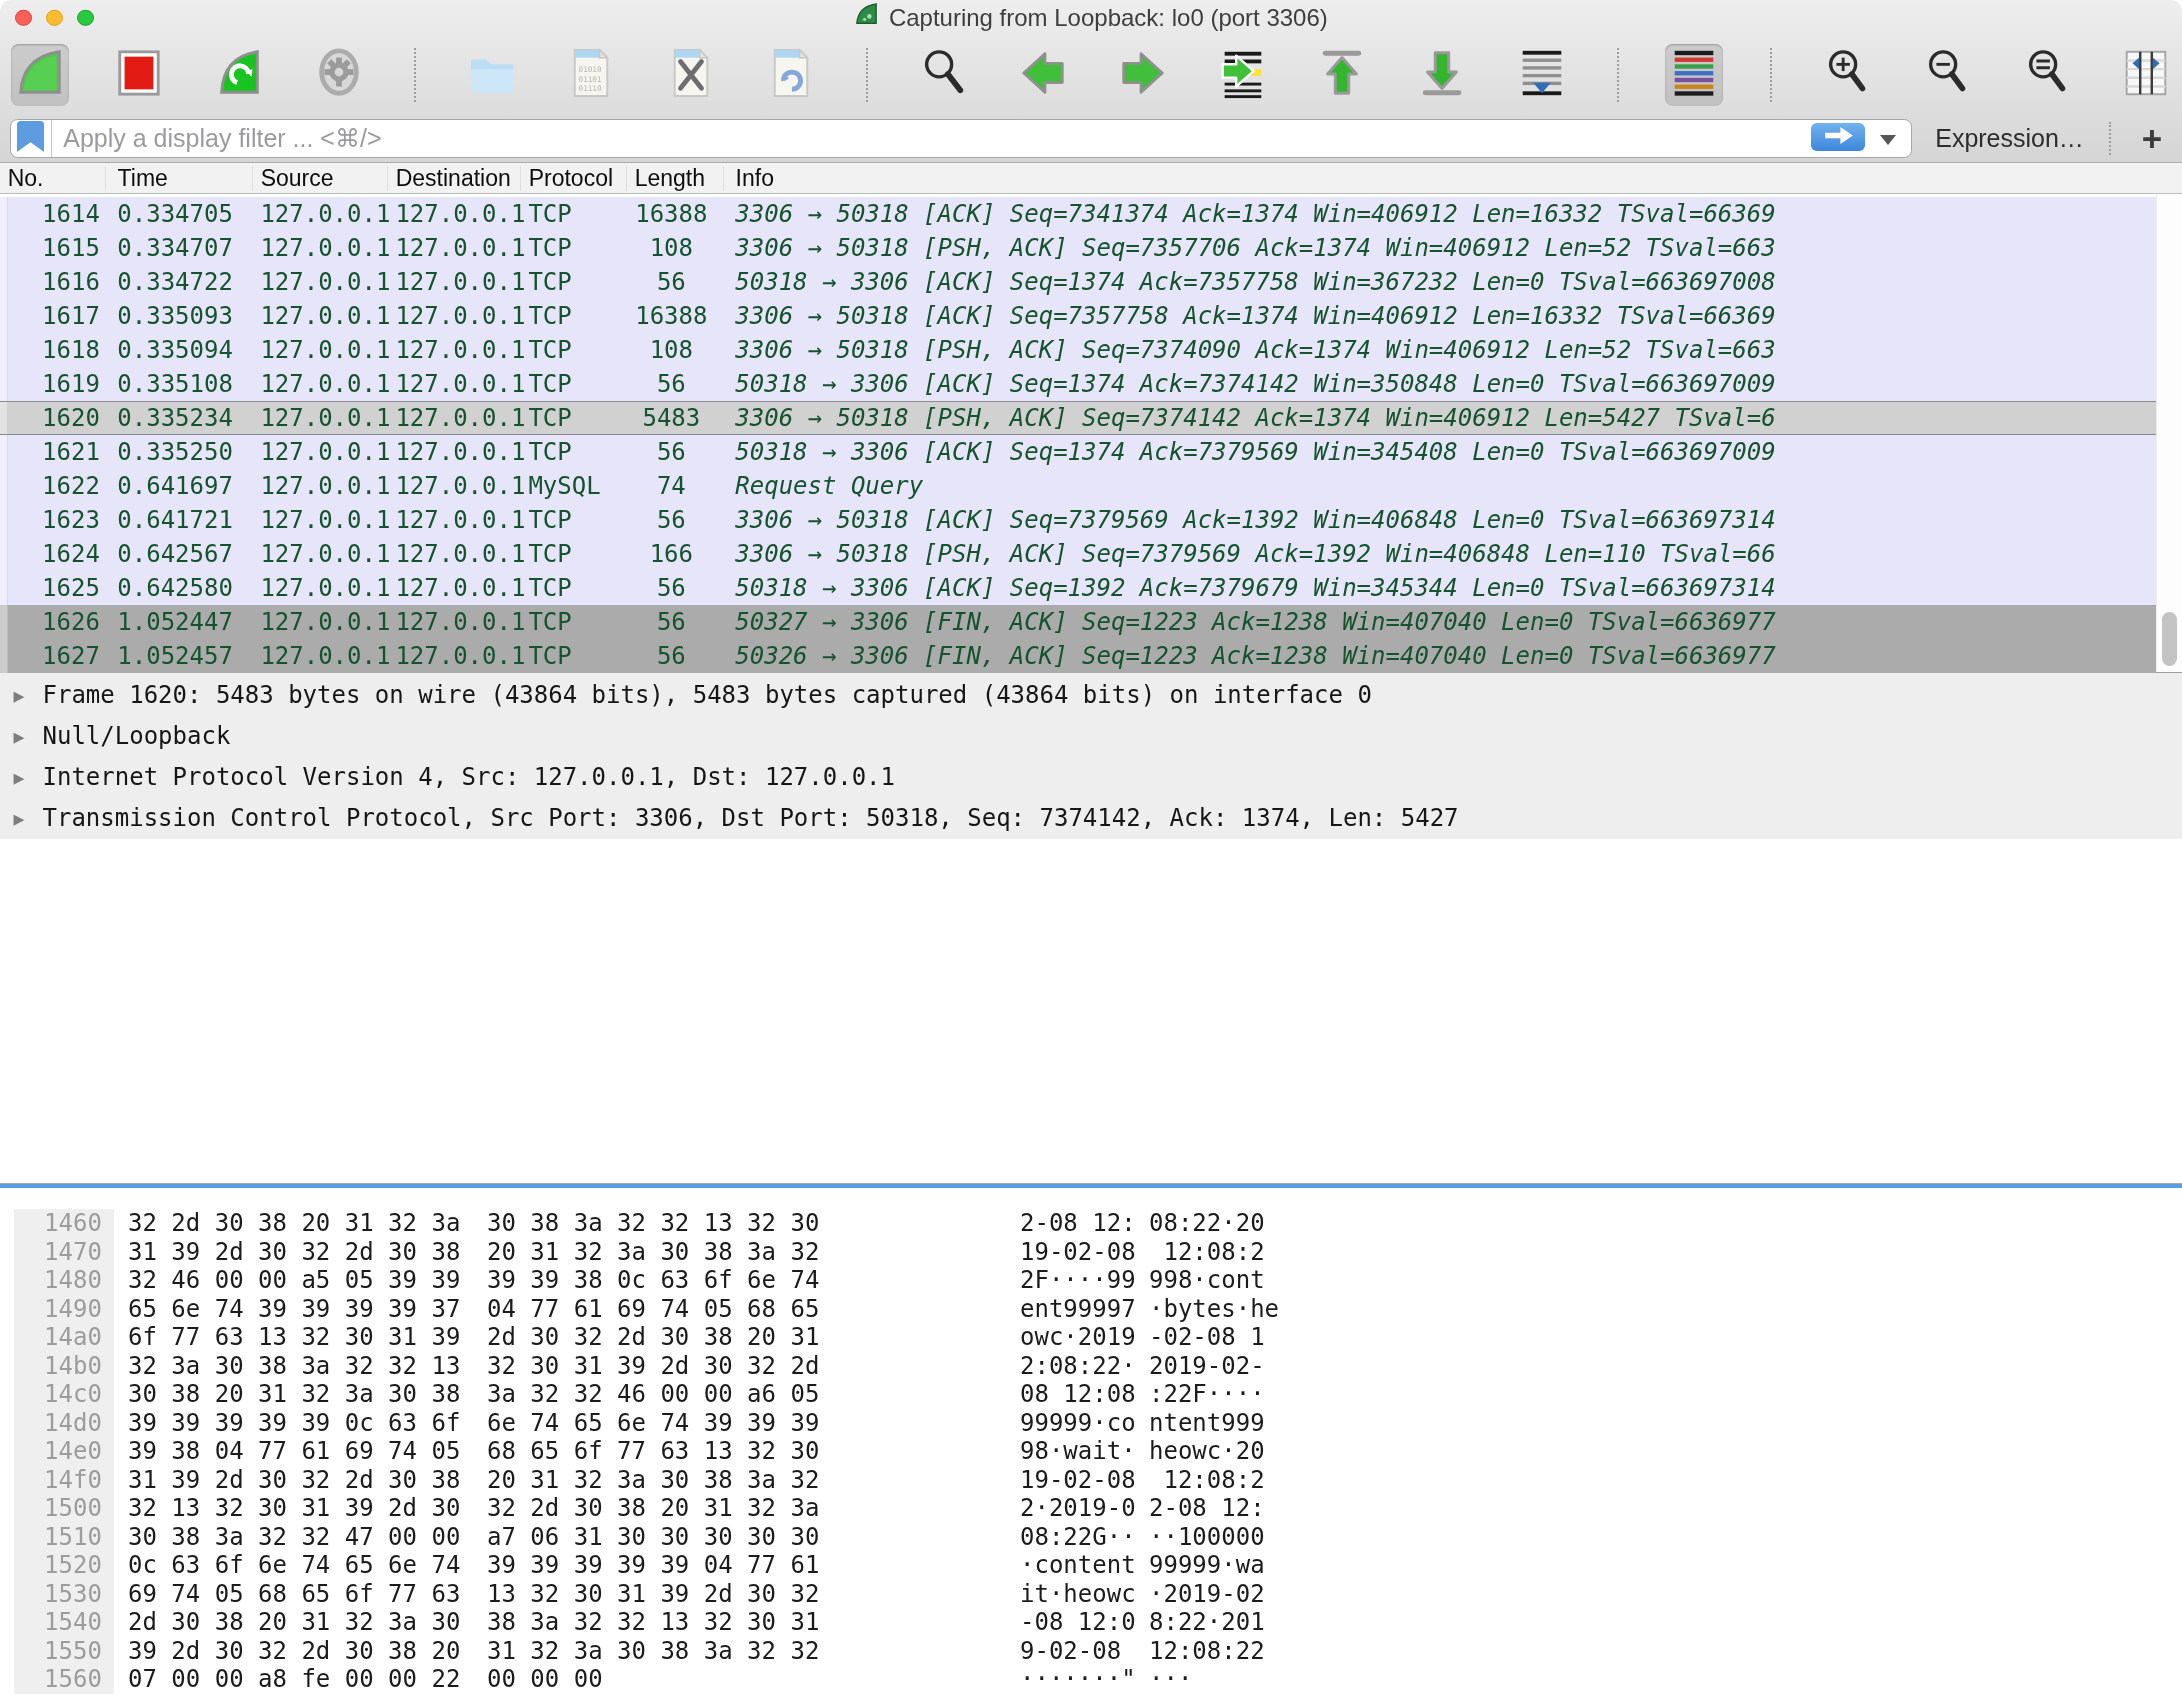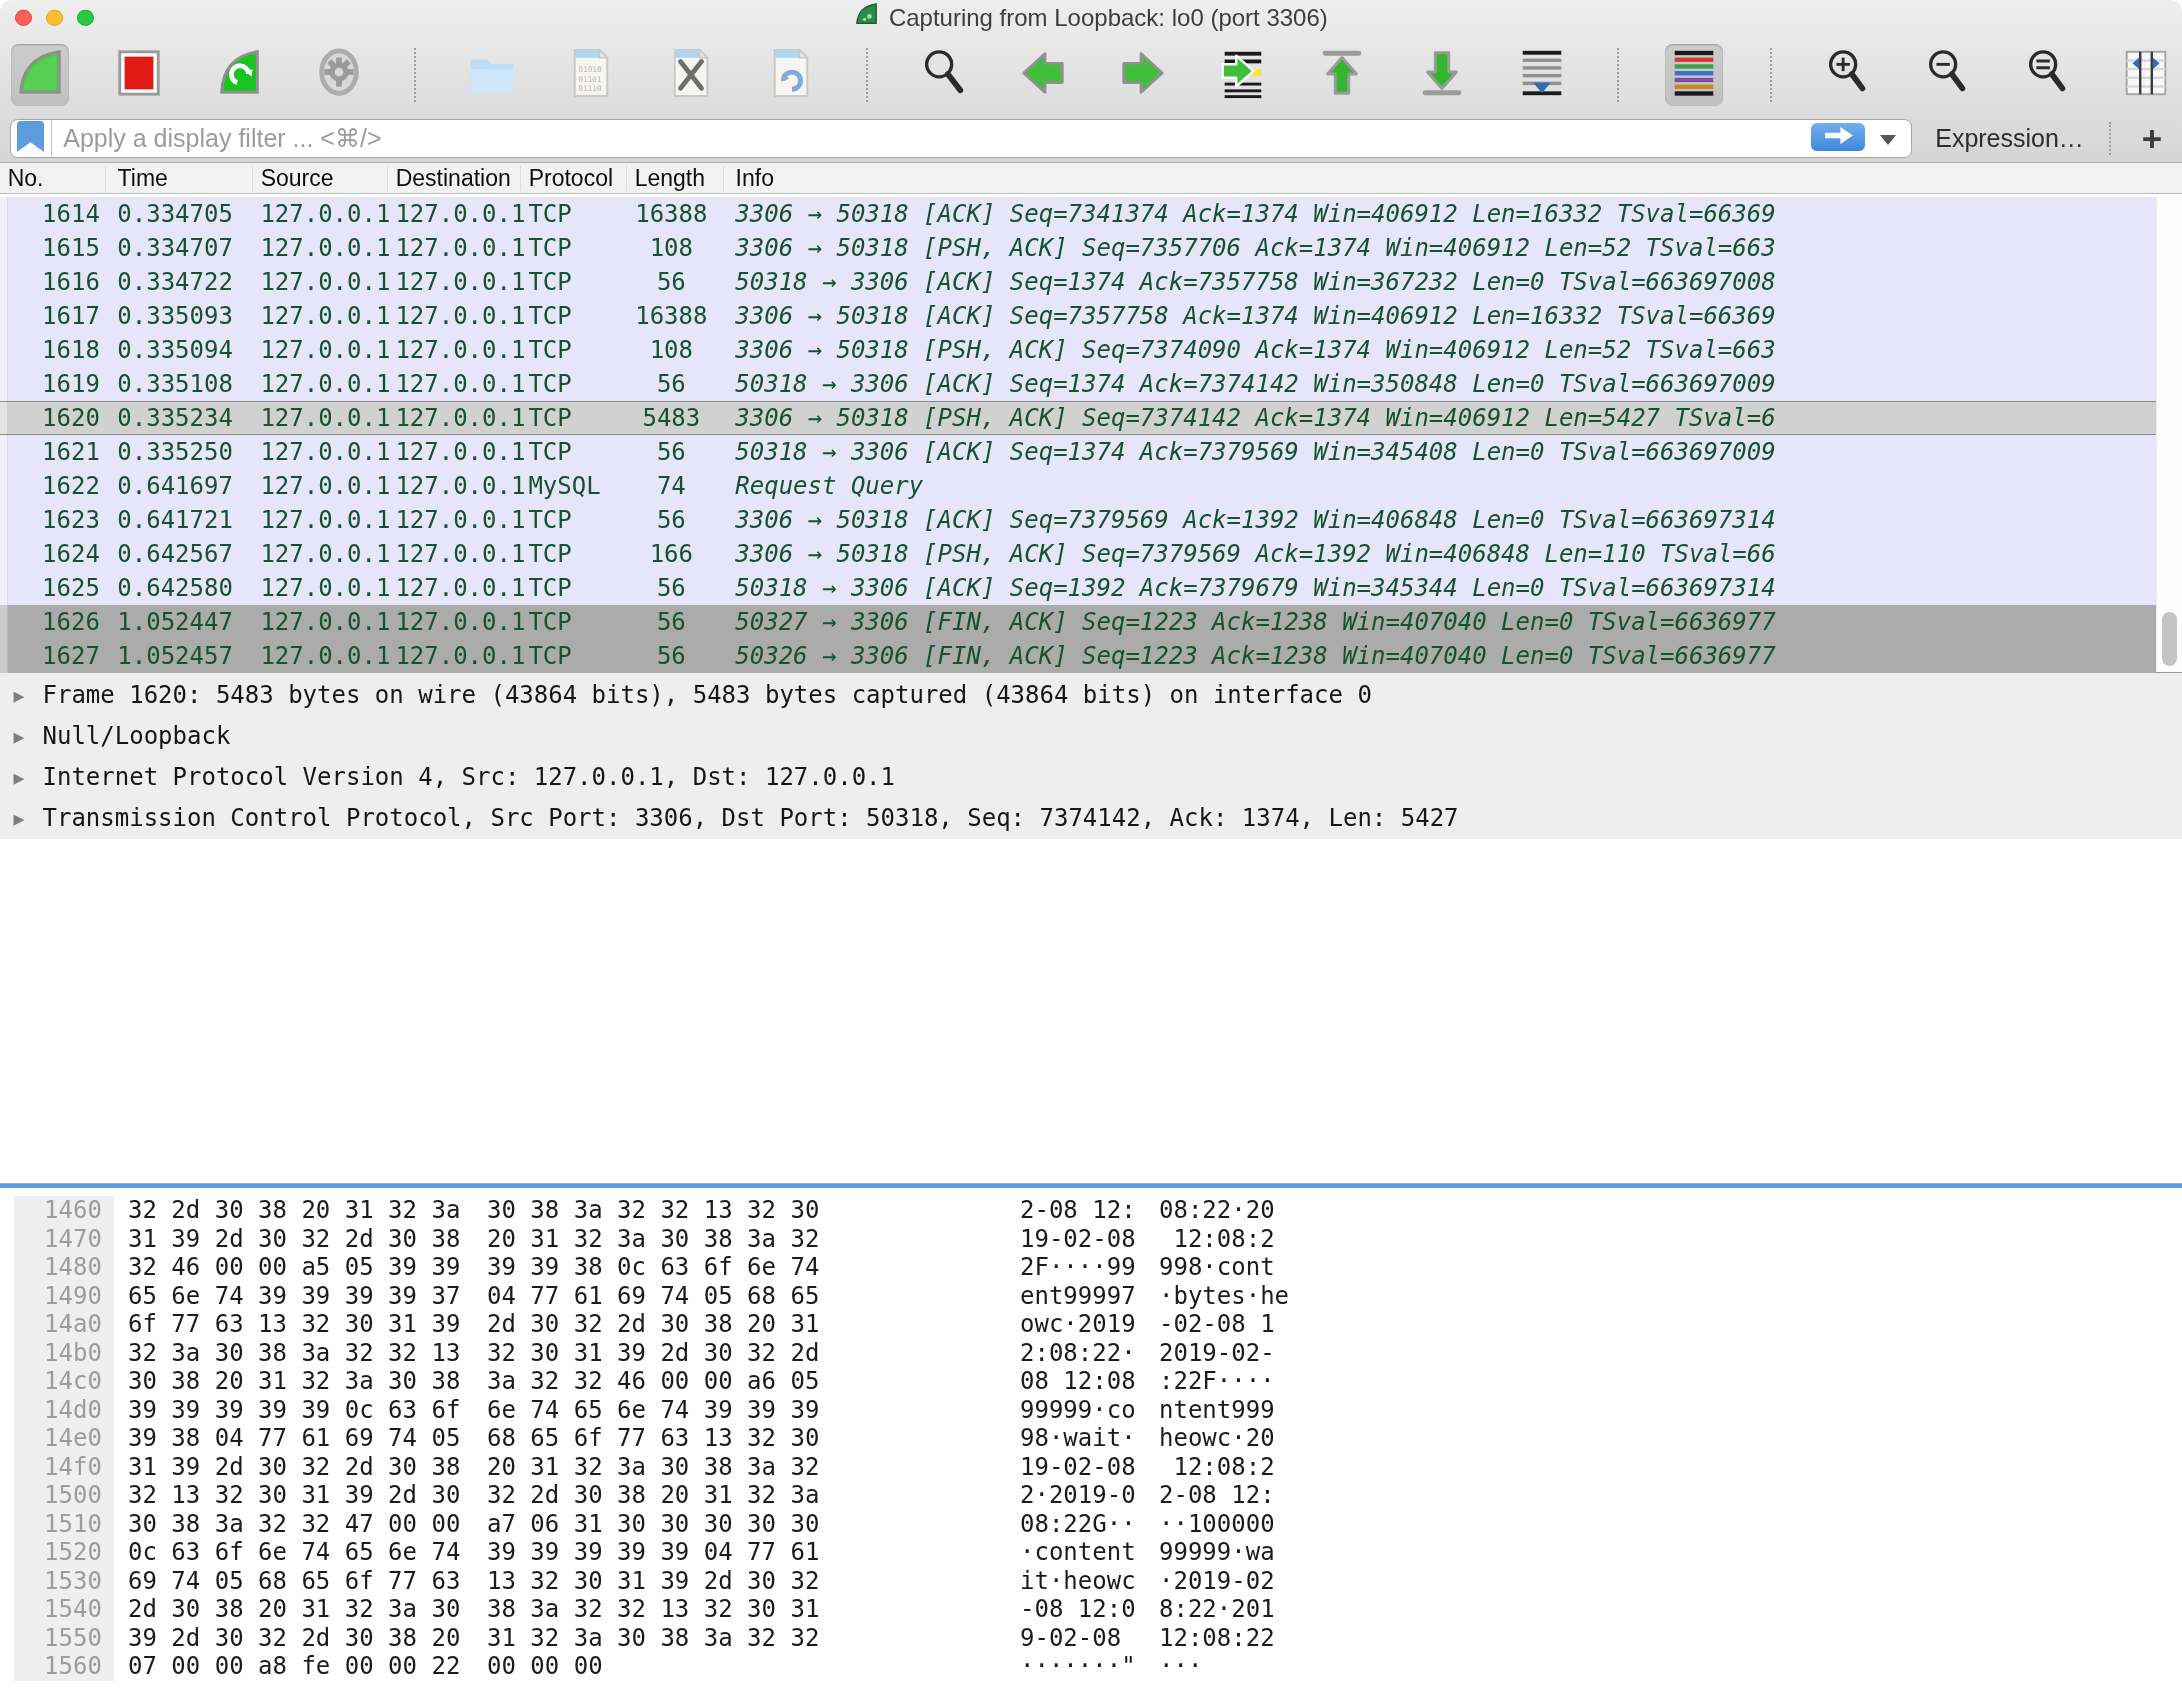--- a/index.html
+++ b/index.html
@@ -66,29 +66,29 @@
     background:#C3C3C3; }
 
   
   .details { height:511px; background:#fff; border-bottom:1px solid #A8A8A8; }
   .drows { background:#EFEEEF; padding-top:1.9px; }
   .drow { height:41px; display:flex; align-items:center; font-family:"DejaVu Sans Mono",monospace;
     font-size:24px; color:#161616; }
   .dtri { width:29px; margin-left:13.5px; color:#7E7E7E; font-size:18.3px; flex:0 0 auto; }
 
   
-  .hex { flex:1; border-top:4.8px solid #5C9CE0; background:#fff; padding-top:8px; }
+  .hex { flex:1; border-top:4.8px solid #5C9CE0; background:#fff; padding-top:21px; }
   .hrow { display:flex; height:28.5px; line-height:28.5px; font-family:"DejaVu Sans Mono",monospace;
     font-size:24px; white-space:pre; }
   .h-off { margin-left:13.5px; width:100px; text-align:right; padding-right:11.6px;
     background:#EFEFEF; color:#9C9C9C; }
   .h-hex1 { margin-left:14.5px; width:335px; color:#1B1B1B; }
   .h-hex2 { margin-left:24px; width:335px; color:#1B1B1B; }
   .h-a1 { margin-left:198px; width:117px; color:#1B1B1B; }
-  .h-a2 { margin-left:22px; color:#1B1B1B; }
+  .h-a2 { margin-left:12px; color:#1B1B1B; }
 </style>
 </head>
 <body>
 
 <div class="window">
 
   <div class="chrome">
     <div class="titlebar">
       <div class="traffic">
         <div class="light red"></div>

